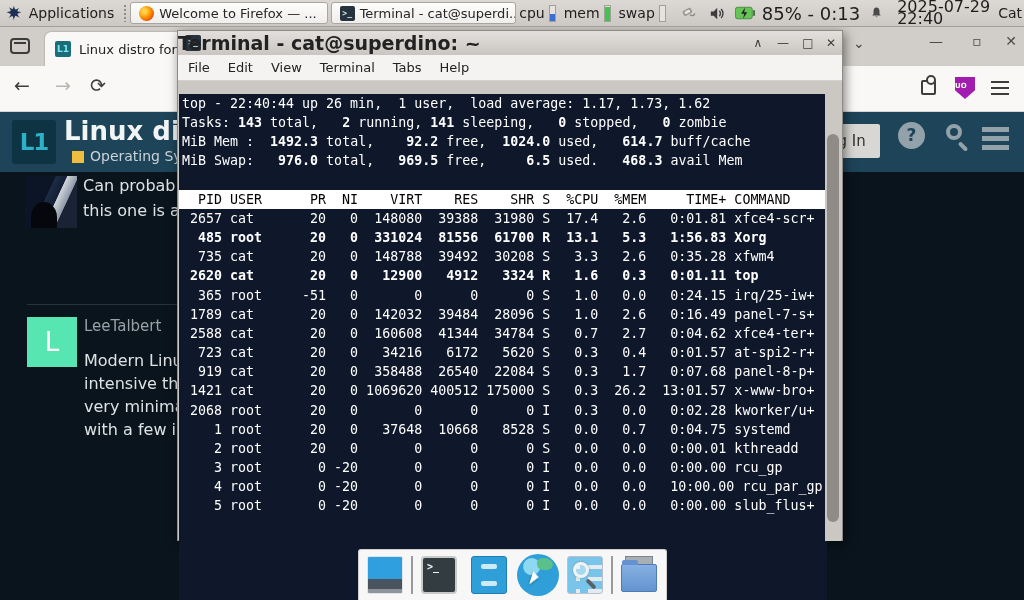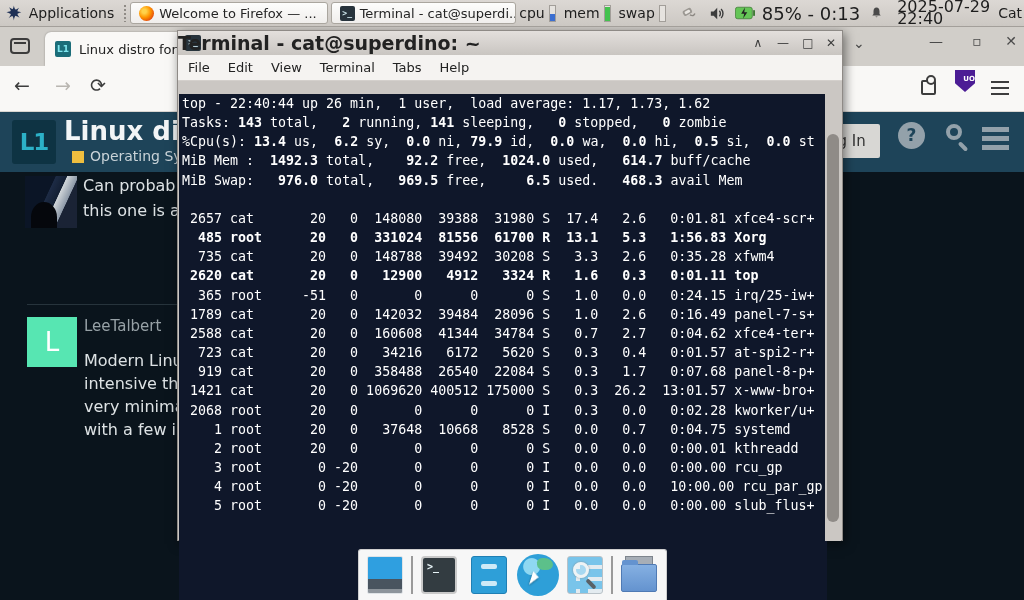--- a/index.html
+++ b/index.html
@@ -37,22 +37,22 @@
   .tab { position:absolute; left:45px; top:5px; width:256px; height:34px; background:#f9f8f6; border-radius:6px 6px 0 0;
          box-shadow:0 0 2px rgba(0,0,0,.35); display:flex; align-items:center; padding:0 10px; gap:8px; }
   .favicon { width:16px; height:16px; background:#1b6d79; color:#7fe7ef; font:bold 9px/16px "DejaVu Sans",sans-serif; text-align:center; border-radius:2px; flex:0 0 auto; }
   .tab-title { font-size:13px; color:#222; white-space:nowrap; overflow:hidden; }
   .tab-chevron { position:absolute; left:853px; top:8px; font-size:14px; color:#4a4a4a; }
   .winbtn { position:absolute; top:6px; font-size:14px; color:#4a4a4a; text-align:center; width:22px; }
   #ff-toolbar { position:absolute; left:0; top:39px; width:100%; height:46px; background:#f9f8f6; border-bottom:1px solid #d9d6d1; }
   .navglyph { position:absolute; top:8px; font-size:19px; color:#3d3d3d; }
   .puzzle { position:absolute; left:921px; top:14px; width:15px; height:15px; border:2px solid #3d3d3d; border-radius:2px; }
   .puzzle::after { content:""; position:absolute; left:3px; top:-7px; width:6px; height:6px; border:2px solid #3d3d3d; border-radius:50%; background:#f9f8f6; }
-  .ublock { position:absolute; left:955px; top:4px; width:20px; height:22px; background:#4c1d95; clip-path:polygon(0 0,100% 0,100% 60%,50% 100%,0 60%);
-            color:#fff; font:bold 7px/18px "DejaVu Sans",sans-serif; text-align:right; }
+  .ublock { position:absolute; left:955px; top:11px; width:20px; height:22px; background:#a21caf; clip-path:polygon(0 0,100% 0,100% 60%,50% 100%,0 60%);
+            color:#fff; font:bold 7px/18px "DejaVu Sans",sans-serif; text-align:left; }
   .burger-tb { position:absolute; left:991px; top:15px; width:18px; }
   .burger-tb span { display:block; height:2px; background:#3d3d3d; margin-bottom:4px; }
 
   #ff-header { position:absolute; left:0; top:85px; width:100%; height:60px; background:#1e4459; }
   #site-logo { position:absolute; left:12px; top:8px; width:44px; height:44px; background:#0e3343; border-radius:3px;
                color:#2cb1c7; font:bold 23px/44px "DejaVu Sans",sans-serif; text-align:center; letter-spacing:-1px; }
   #page-title { position:absolute; left:64px; top:4px; font-size:26px; font-weight:bold; color:#f2f5f6; white-space:nowrap; }
   #cat-square { position:absolute; left:72px; top:39px; width:12px; height:12px; background:#efbe3f; }
   #cat-label { position:absolute; left:90px; top:36px; font-size:14px; color:#c9d3d8; white-space:nowrap; }
   #login-btn { position:absolute; left:806px; top:12px; width:74px; height:34px; background:#d8d7d4; border-radius:2px;
@@ -206,24 +206,24 @@
         <span class="menu-item">File</span>
         <span class="menu-item">Edit</span>
         <span class="menu-item">View</span>
         <span class="menu-item">Terminal</span>
         <span class="menu-item">Tabs</span>
         <span class="menu-item">Help</span>
       </div>
     <div id="term-content">
         <div class="tline"><span>top - 22:40:44 up 26 min,  1 user,  load average: 1.17, 1.73, 1.62</span></div>
         <div class="tline"><span>Tasks: </span><b>143</b><span> total,   </span><b>2</b><span> running, </span><b>141</b><span> sleeping,   </span><b>0</b><span> stopped,   </span><b>0</b><span> zombie</span></div>
-        <div class="tline"><span>%Cpu(s): </span><b>13.4</b><span> us,  </span><b>6.2</b><span> sy,  </span><b>0.0</b><span> ni, </span><b>79.9</b><span> id,  </span><b>0.0</b><span> wa,  </span><b>0.0</b><span> hi,  </span><b>0.5</b><span> si,  </span><b>0.0</b><span> st</span></div>
         <div class="tline"><span>MiB Mem :  </span><b>1492.3</b><span> total,    </span><b>92.2</b><span> free,  </span><b>1024.0</b><span> used,   </span><b>614.7</b><span> buff/cache</span></div>
         <div class="tline"><span>MiB Swap:   </span><b>976.0</b><span> total,   </span><b>969.5</b><span> free,     </span><b>6.5</b><span> used.   </span><b>468.3</b><span> avail Mem</span></div>
         <div class="tline"><span> </span></div>
+        <div class="tline thead"><span>  PID USER      PR  NI    VIRT    RES    SHR S  %CPU  %MEM     TIME+ COMMAND </span></div>
         <div class="tline"><span> 2657 cat       20   0  148080  39388  31980 S  17.4   2.6   0:01.81 xfce4-scr+</span></div>
         <div class="tline"><b>  485 root      20   0  331024  81556  61700 R  13.1   5.3   1:56.83 Xorg</b></div>
         <div class="tline"><span>  735 cat       20   0  148788  39492  30208 S   3.3   2.6   0:35.28 xfwm4</span></div>
         <div class="tline"><b> 2620 cat       20   0   12900   4912   3324 R   1.6   0.3   0:01.11 top</b></div>
         <div class="tline"><span>  365 root     -51   0       0      0      0 S   1.0   0.0   0:24.15 irq/25-iw+</span></div>
         <div class="tline"><span> 1789 cat       20   0  142032  39484  28096 S   1.0   2.6   0:16.49 panel-7-s+</span></div>
         <div class="tline"><span> 2588 cat       20   0  160608  41344  34784 S   0.7   2.7   0:04.62 xfce4-ter+</span></div>
         <div class="tline"><span>  723 cat       20   0   34216   6172   5620 S   0.3   0.4   0:01.57 at-spi2-r+</span></div>
         <div class="tline"><span>  919 cat       20   0  358488  26540  22084 S   0.3   1.7   0:07.68 panel-8-p+</span></div>
         <div class="tline"><span> 1421 cat       20   0 1069620 400512 175000 S   0.3  26.2  13:01.57 x-www-bro+</span></div>

